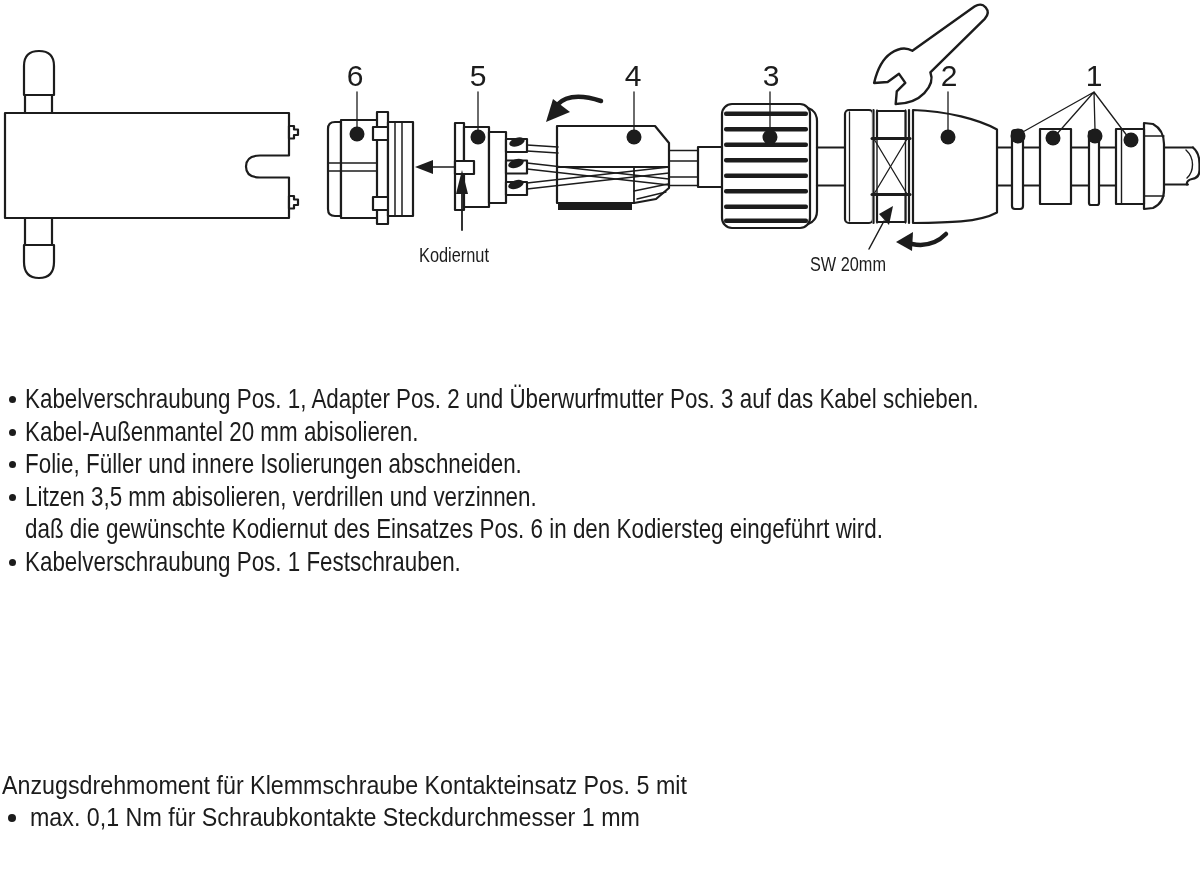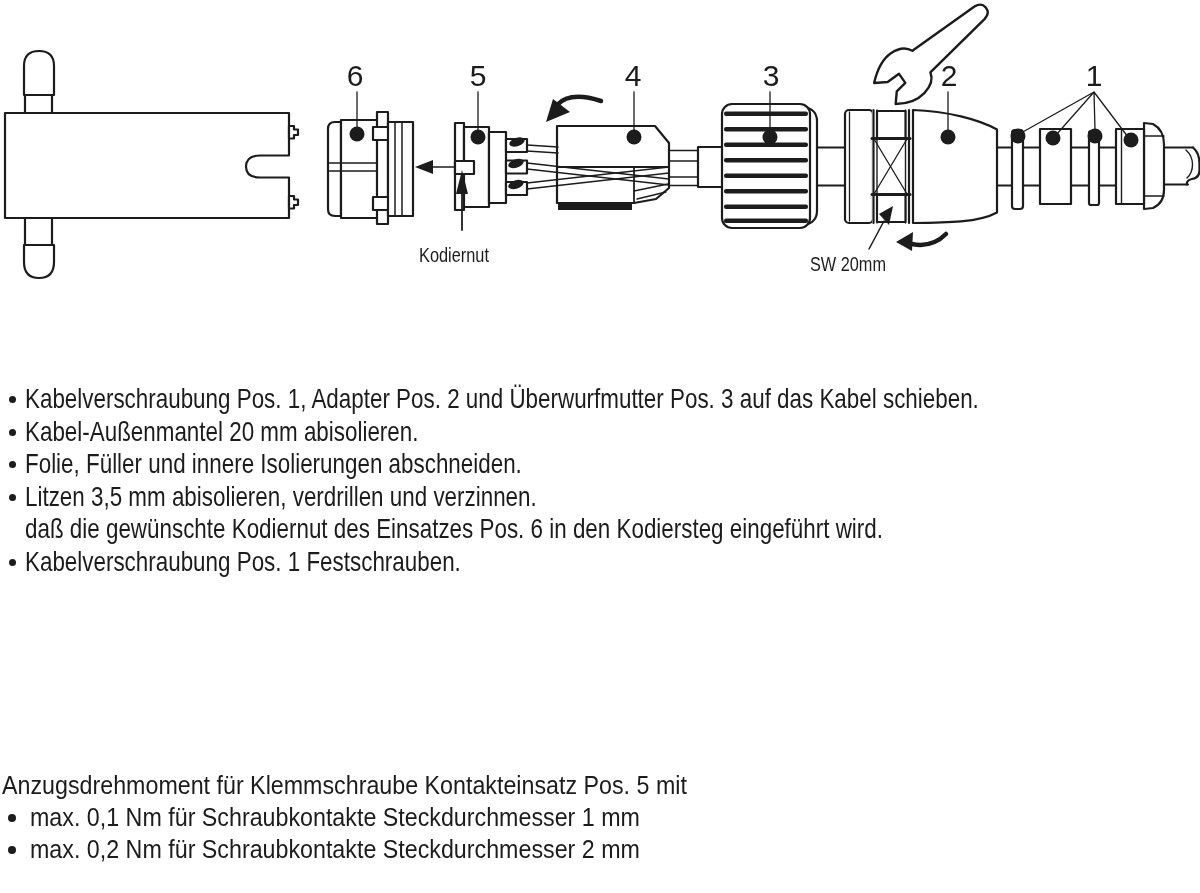--- a/index.html
+++ b/index.html
@@ -217,14 +217,13 @@
   <div class="iline"><span class="idot"></span><span class="itxt">Kabel-Außenmantel 20 mm abisolieren.</span></div>
   <div class="iline"><span class="idot"></span><span class="itxt">Folie, Füller und innere Isolierungen abschneiden.</span></div>
   <div class="iline"><span class="idot"></span><span class="itxt">Litzen 3,5 mm abisolieren, verdrillen und verzinnen.</span></div>
   <div class="iline"><span class="itxt">daß die gewünschte Kodiernut des Einsatzes Pos. 6 in den Kodiersteg eingeführt wird.</span></div>
   <div class="iline"><span class="idot"></span><span class="itxt">Kabelverschraubung Pos. 1 Festschrauben.</span></div>
 </div>
 
 <div class="torque">
   <div class="tline"><span class="ttxt noind">Anzugsdrehmoment für Klemmschraube Kontakteinsatz Pos. 5 mit</span></div>
   <div class="tline"><span class="tdot"></span><span class="ttxt">max. 0,1 Nm für Schraubkontakte Steckdurchmesser 1 mm</span></div>
-  <div class="tline"><span class="tdot"></span><span class="ttxt">max. 0,2 Nm für Schraubkontakte Steckdurchmesser 2 mm</span></div>
 </div>
 
 </body></html>

